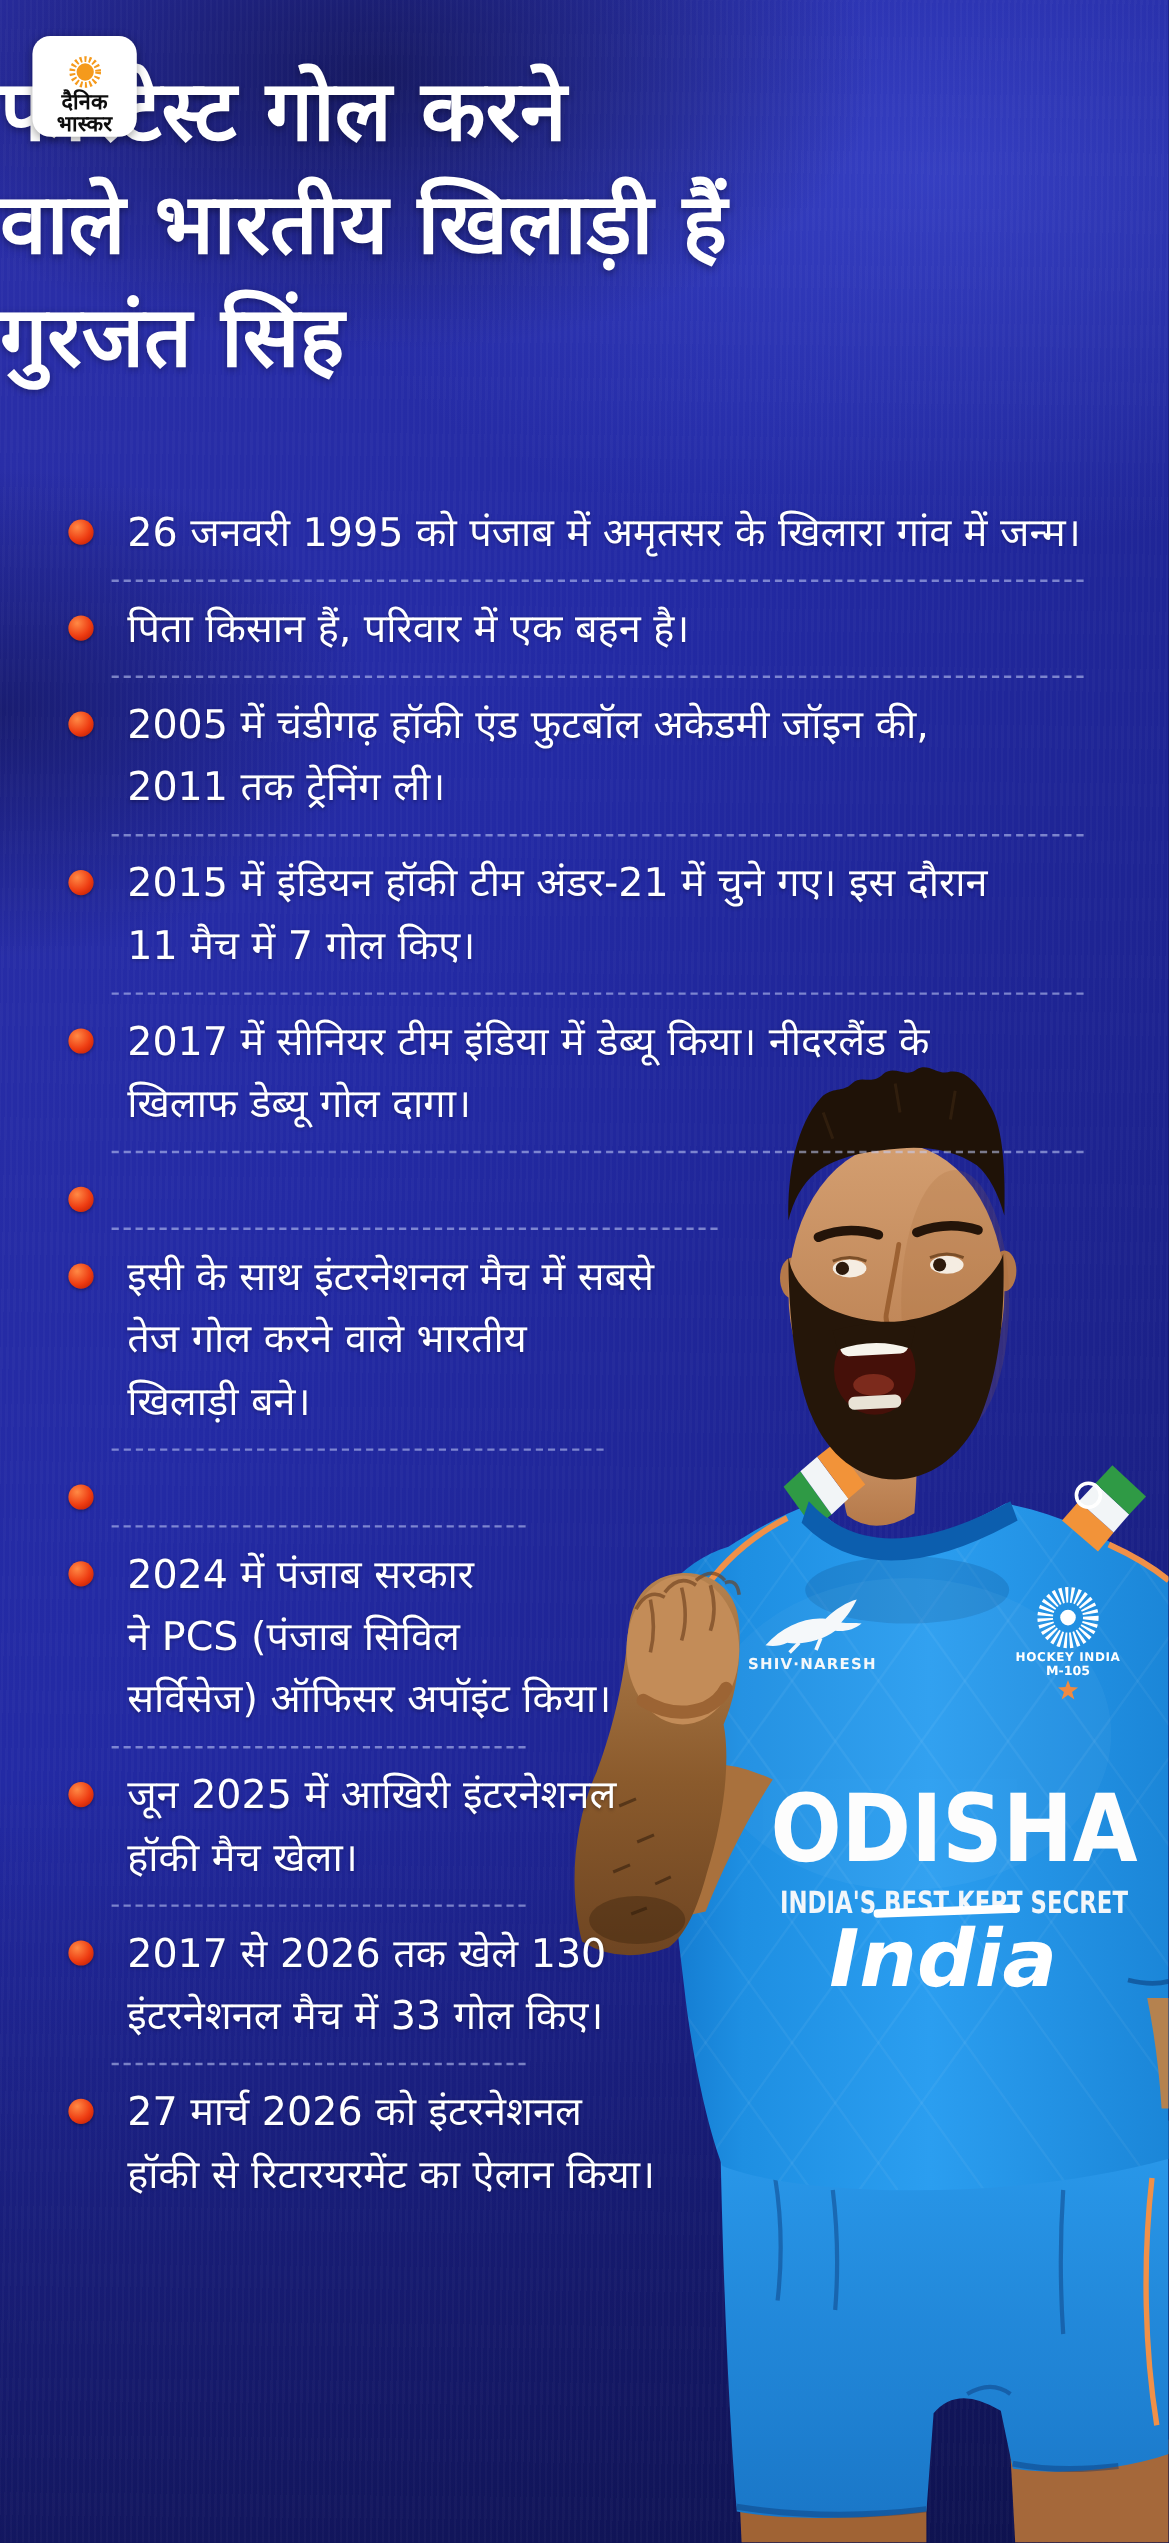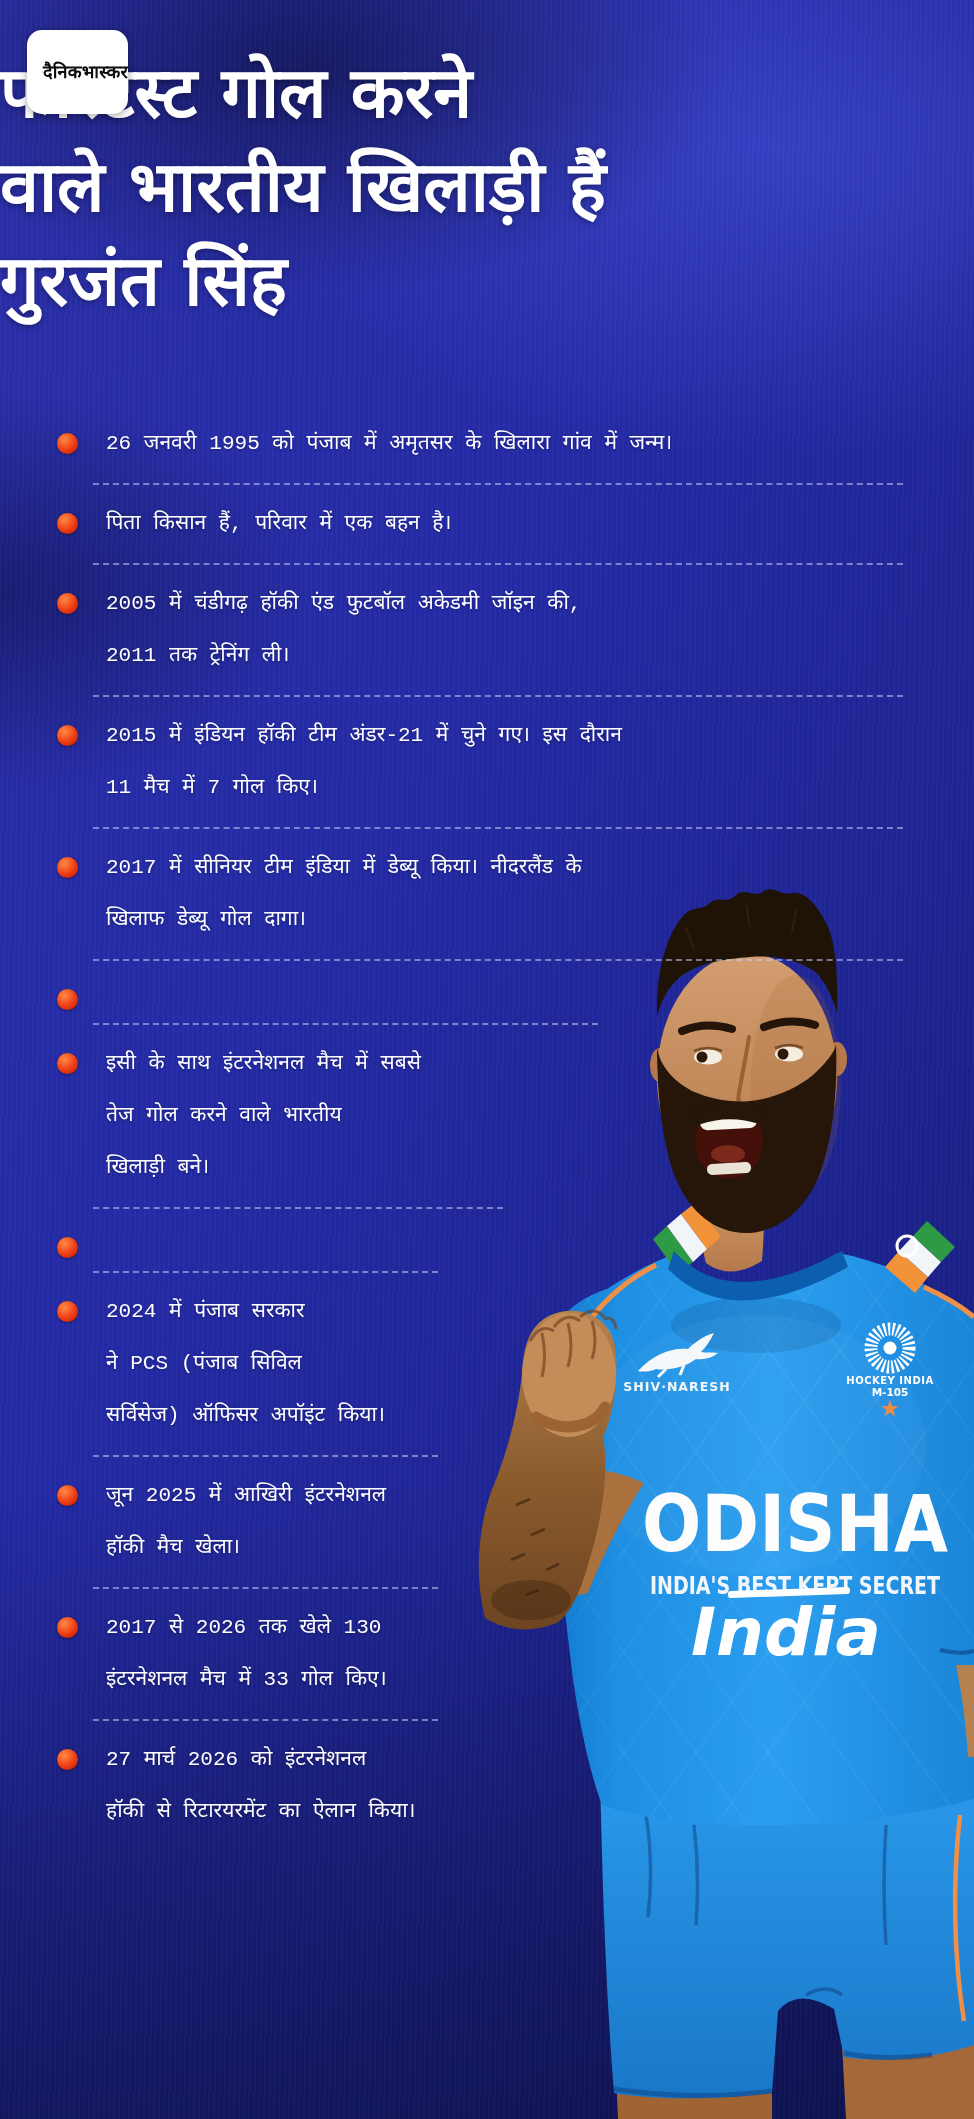--- a/index.html
+++ b/index.html
@@ -9,41 +9,41 @@
     background:
       repeating-linear-gradient(91deg, rgba(255,255,255,.025) 0 2px, rgba(0,0,0,0) 2px 5px),
       radial-gradient(760px 420px at 32% 3%, rgba(8,9,40,.55), rgba(8,9,40,0) 55%),
       radial-gradient(900px 520px at 80% 7%, rgba(72,84,224,.5), rgba(72,84,224,0) 60%),
       radial-gradient(520px 340px at 0% 28%, rgba(10,12,60,.5), rgba(10,12,60,0) 60%),
       linear-gradient(to bottom, rgba(0,0,0,0) 70%, rgba(8,10,48,.55) 100%),
       linear-gradient(118deg, #2b2fa8 0%, #232aa4 38%, #1d2390 68%, #141a6e 100%);
   }
   .logo{
     position:absolute;left:27px;top:30px;width:87px;height:84px;border-radius:15px;
-    background:#ffffff;display:flex;align-items:center;justify-content:flex-end;
-    box-shadow:0 2px 8px rgba(0,0,0,.35);z-index:5;padding-left:14px;
+    background:#ffffff;display:flex;flex-direction:column;align-items:center;justify-content:flex-end;
+    box-shadow:0 2px 8px rgba(0,0,0,.35);z-index:5;
   }
   .logo .sun{width:32px;height:32px;margin-bottom:1px;}
   .logo .ltxt{font-size:18px;line-height:1.04;font-weight:900;color:#0d0d0d;letter-spacing:.2px;}
   .title{
     position:absolute;top:46px;left:0;width:100%;z-index:4;
     text-align:left;color:#ffffff;font-weight:800;
     font-size:70px;line-height:94px;white-space:pre-line;margin:0;
     text-shadow:0 2px 6px rgba(0,0,20,.35);
   }
   .facts{position:absolute;left:57px;top:418px;width:882px;z-index:4;}
   .fact{display:flex;align-items:flex-start;gap:28px;}
   .dot{
     flex:0 0 21px;width:21px;height:21px;border-radius:50%;margin-top:15px;
     background:radial-gradient(circle at 35% 30%, #ff8a45, #ee3c12 55%, #b81a02 95%);
     box-shadow:0 1px 3px rgba(0,0,10,.4);
   }
   .fact-text{
-    color:#ffffff;font-size:21px;line-height:52px;font-weight:500;
-    white-space:pre-line;text-shadow:0 1px 3px rgba(0,0,20,.3);font-family:Liberation Mono, monospace;
+    color:#ffffff;font-size:33px;line-height:52px;font-weight:500;
+    white-space:pre-line;text-shadow:0 1px 3px rgba(0,0,20,.3);
   }
   .sep{border-top:2.5px dashed rgba(198,207,250,.55);height:0;margin:13px 0 13px 36px;}
   .photo{position:absolute;left:326px;top:665px;width:648px;height:1454px;z-index:3;}
 </style>
 </head>
 <body>
 
 <div class="canvas">
 
   <div class="logo">

